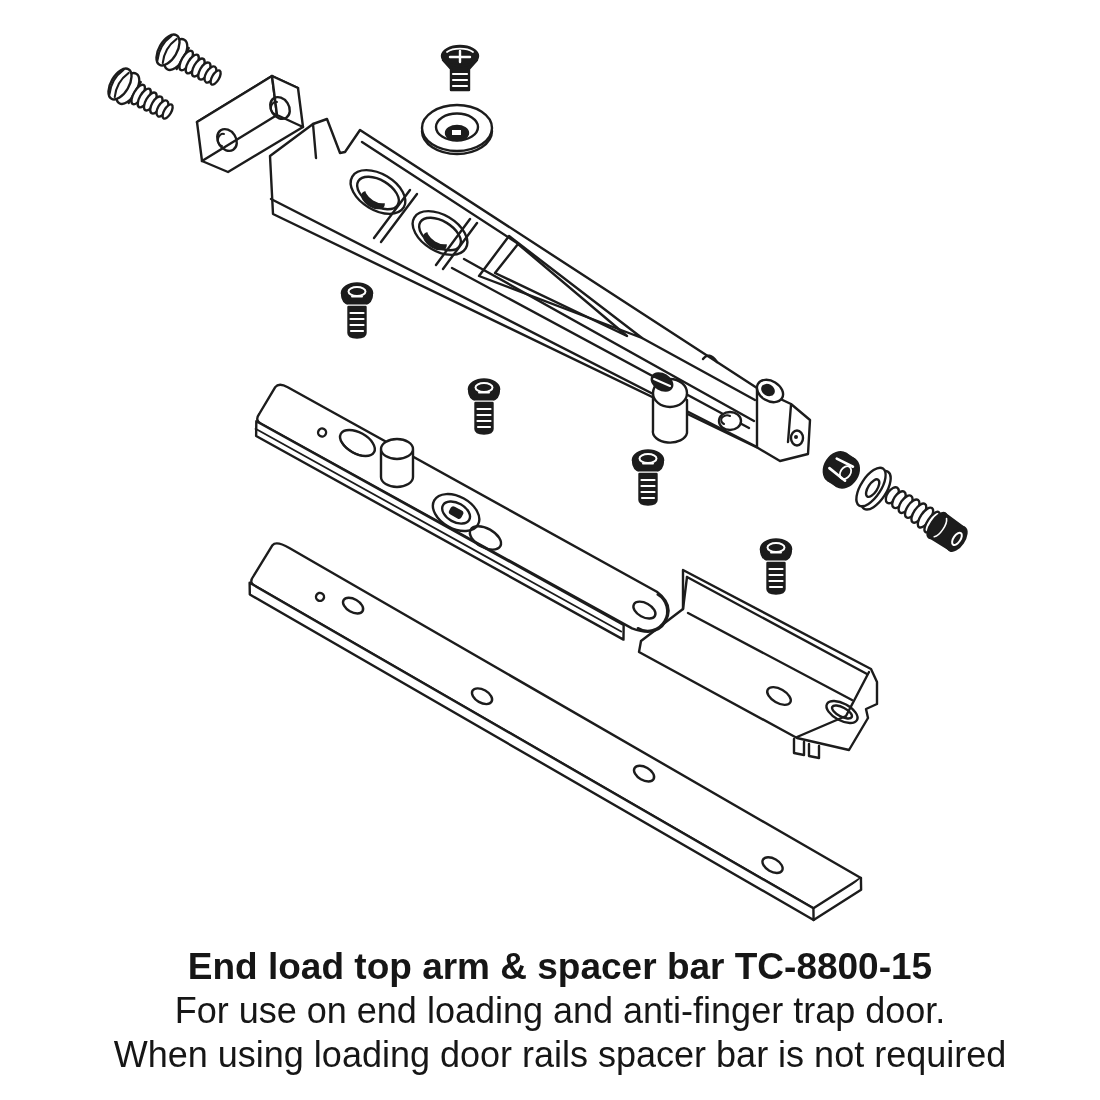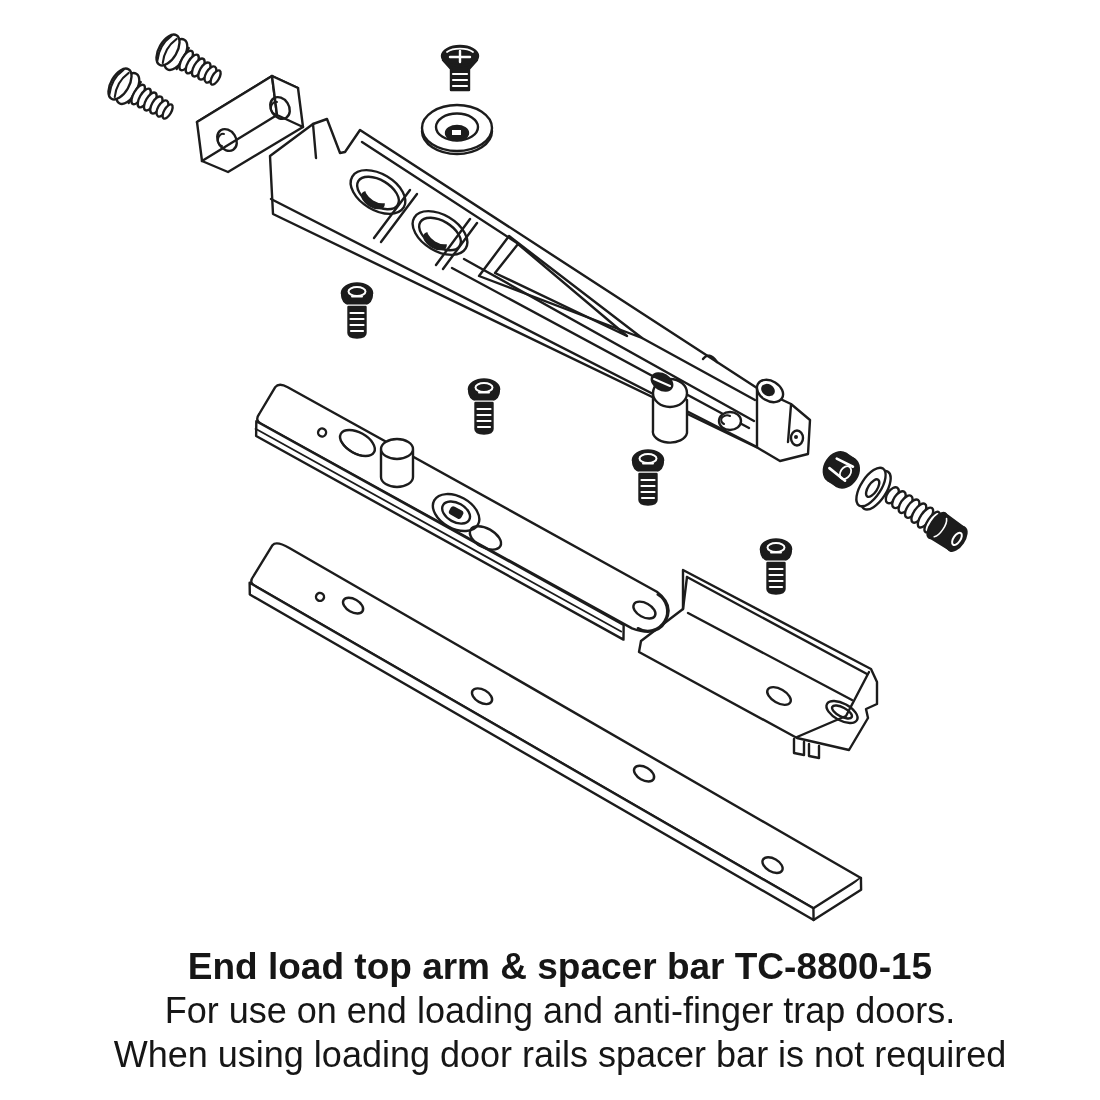--- a/index.html
+++ b/index.html
@@ -211,17 +211,17 @@
       <ellipse cx="231" cy="32" rx="11" ry="6.5"></ellipse>
       <ellipse cx="410" cy="18" rx="11" ry="6.5"></ellipse>
       <ellipse cx="567" cy="33" rx="11" ry="6.5"></ellipse>
     </g>
 
   </g>
 </svg>
 
 <div class="caption">
   <div class="cap-title">End load top arm &amp; spacer bar TC-8800-15</div>
-  <div class="cap-line">For use on end loading and anti-finger trap doors.</div>
+  <div class="cap-line">For use on end loading and anti-finger trap door.</div>
   <div class="cap-line">When using loading door rails spacer bar is not required</div>
 </div>
 
 </div>
 
 </body></html>

